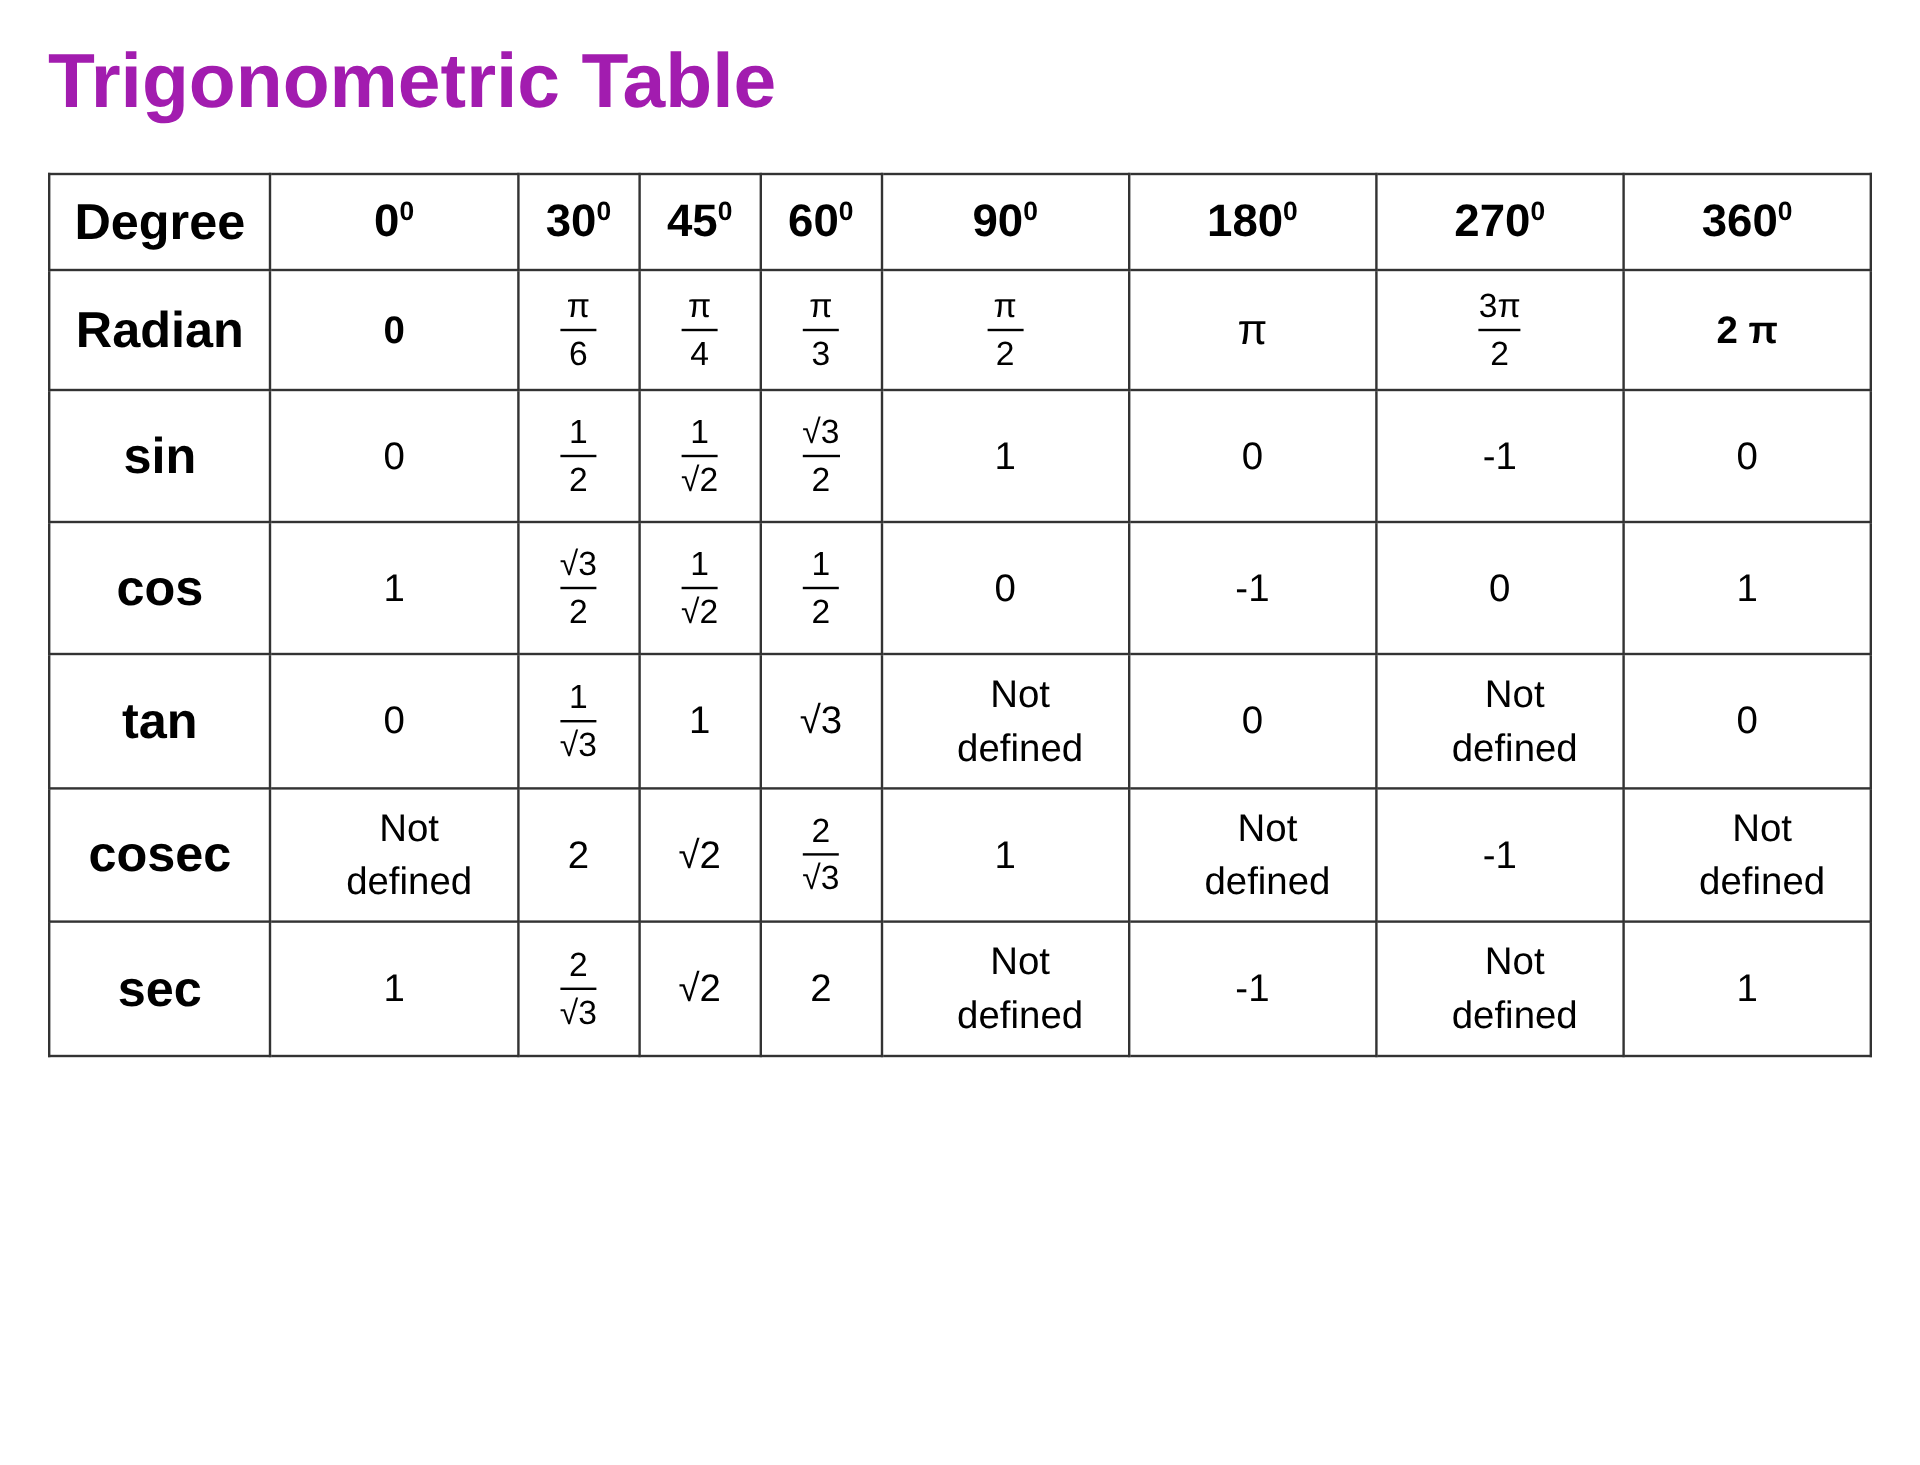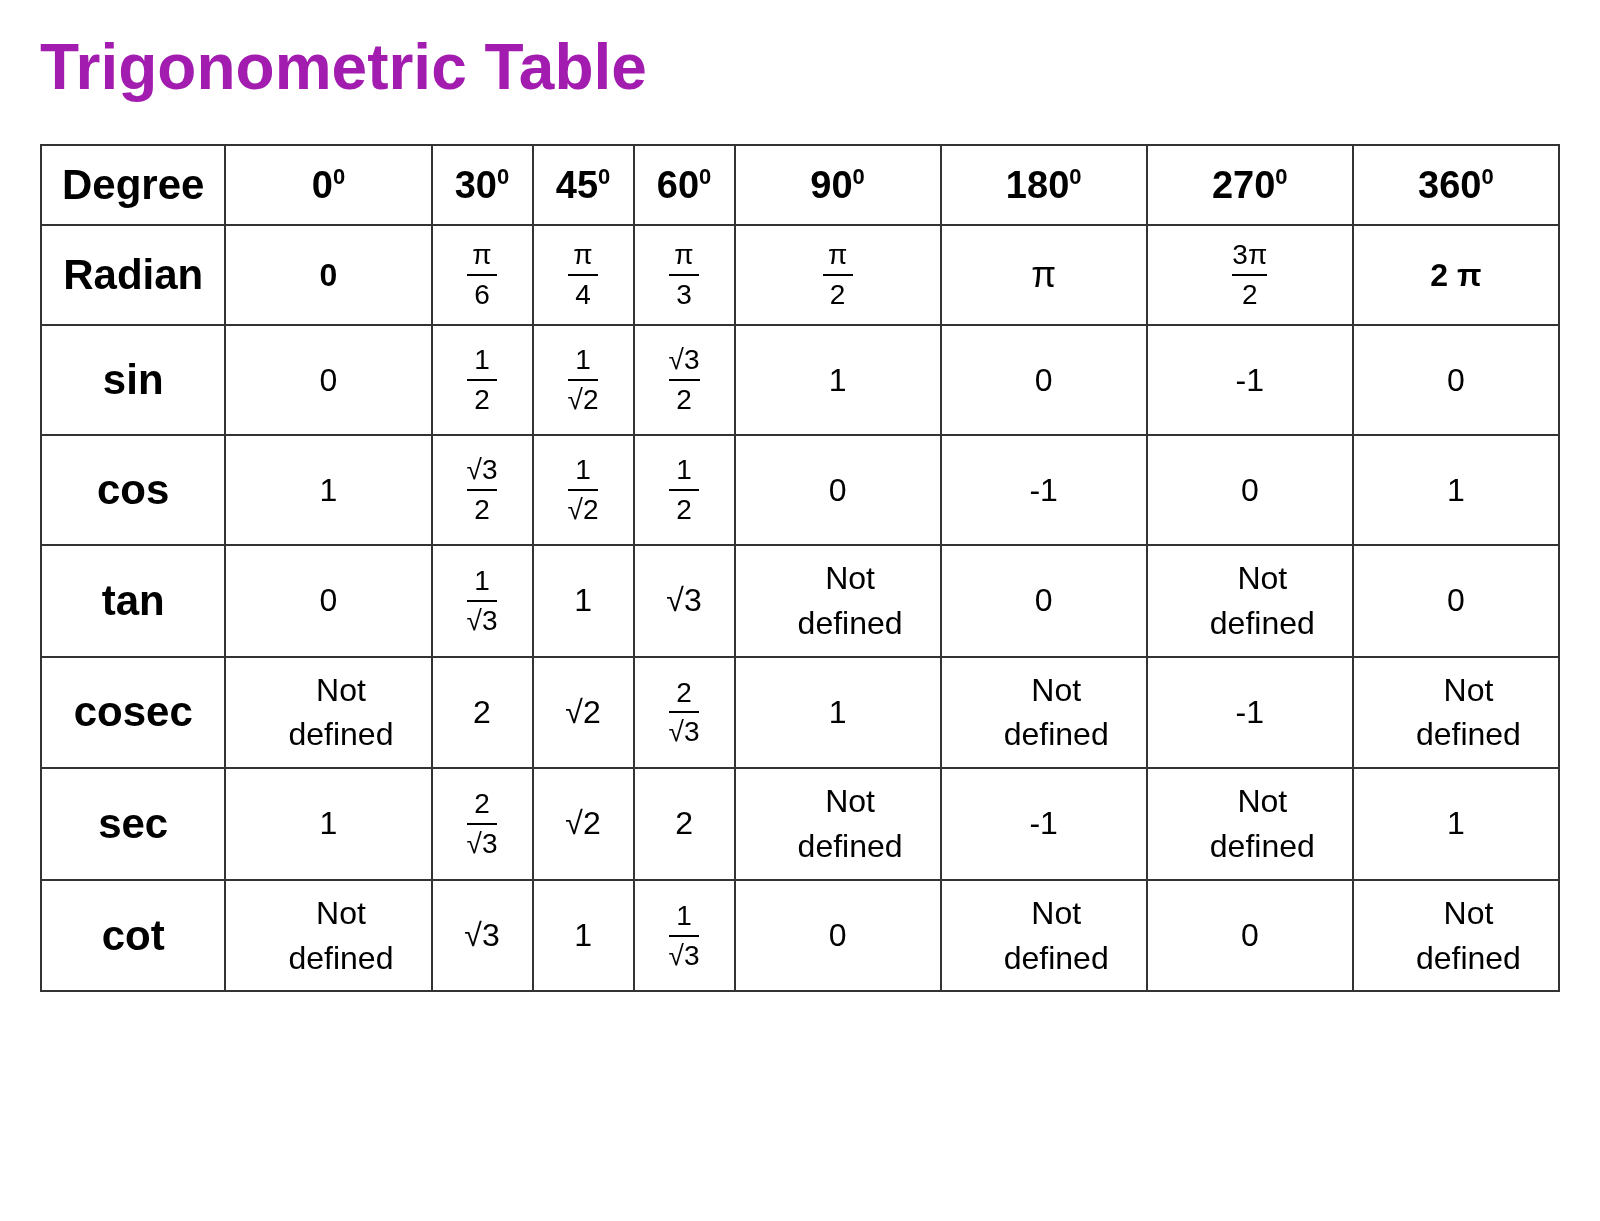--- a/index.html
+++ b/index.html
@@ -245,30 +245,14 @@
       </span>
     </td>
     <td class="value">√2</td>
     <td class="value">2</td>
     <td class="value not-defined">Not<br>defined</td>
     <td class="value">-1</td>
     <td class="value not-defined">Not<br>defined</td>
     <td class="value">1</td>
   </tr>
 
-  <tr class="row-cot">
-    <td class="func-label"><strong>cot</strong></td>
-    <td class="value not-defined">Not<br>defined</td>
-    <td class="value">√3</td>
-    <td class="value">1</td>
-    <td class="value">
-      <span class="fraction">
-        <span class="num">1</span>
-        <span class="den">√3</span>
-      </span>
-    </td>
-    <td class="value">0</td>
-    <td class="value not-defined">Not<br>defined</td>
-    <td class="value">0</td>
-    <td class="value not-defined">Not<br>defined</td>
-  </tr>
 </tbody>
   </table>
 
 </body></html>

